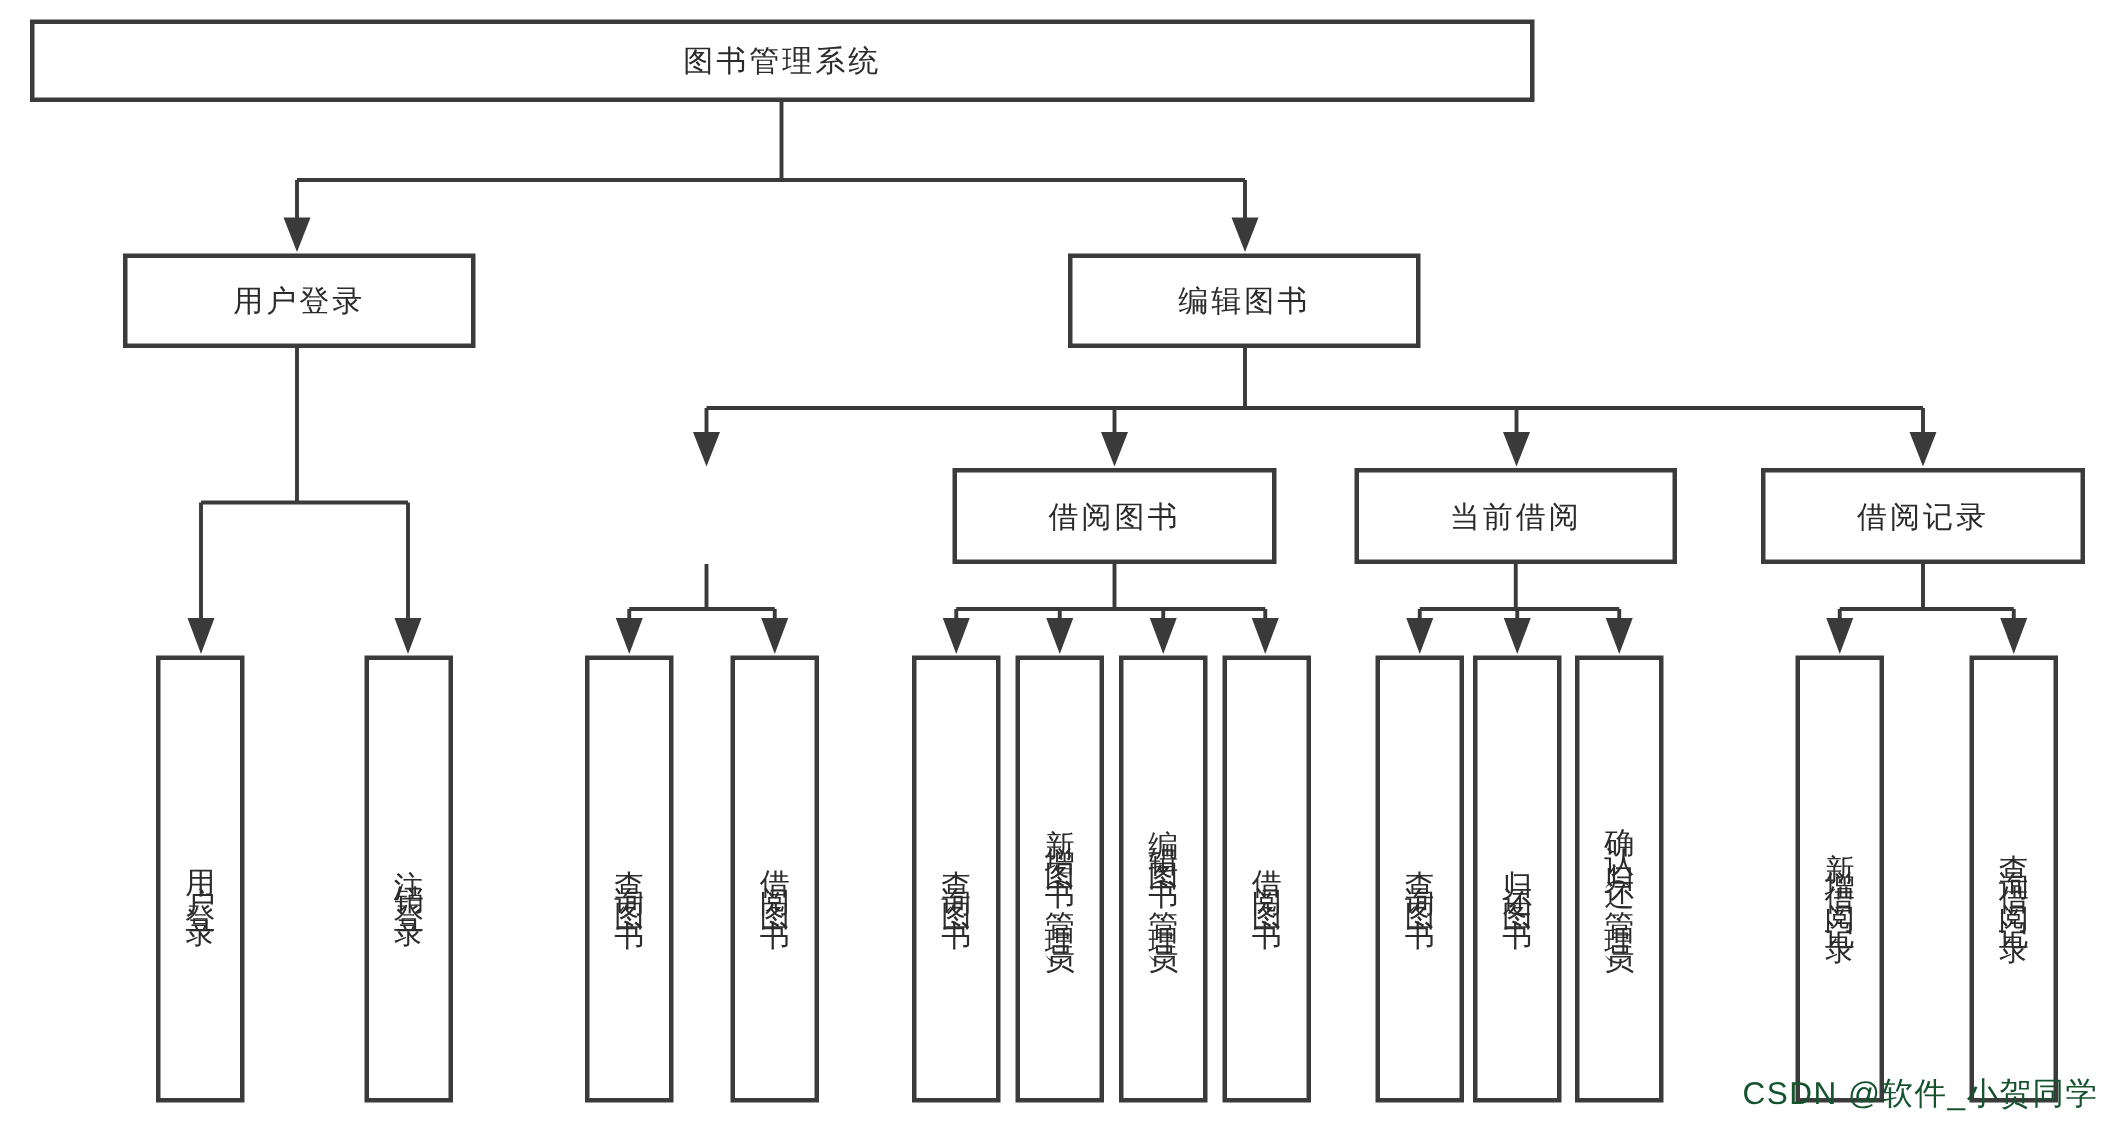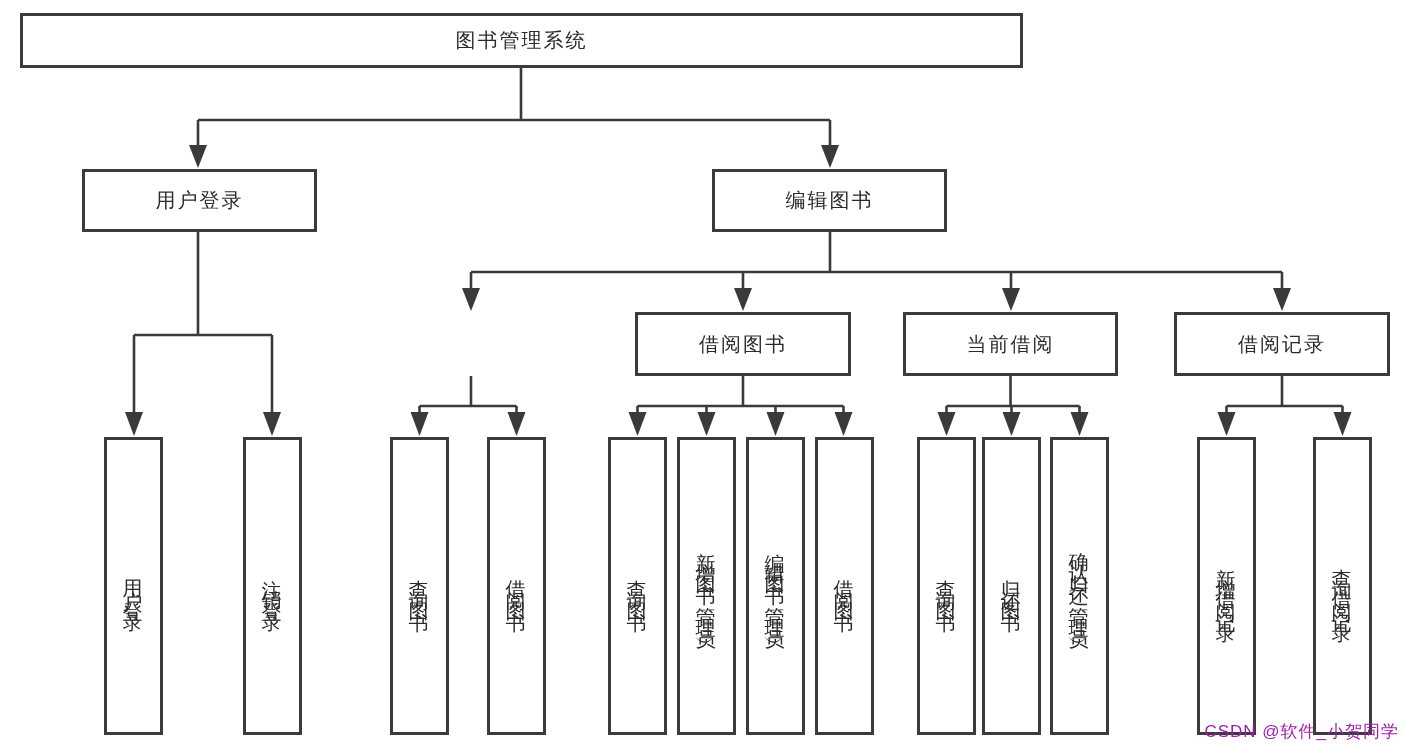--- a/index.html
+++ b/index.html
@@ -60,23 +60,23 @@
     color: #2b2b2b;
   }
   
   .mid { top: 312px; height: 64px; }
   
   .lvl2 { top: 169px; height: 63px; }
   .watermark {
     position: absolute;
     right: 6px;
     bottom: 4px;
-    font-size: 17px;
+    font-size: 21px;
     letter-spacing: 1px;
-    color: #a21caf;
+    color: #14532d;
     white-space: nowrap;
   }
 </style>
 </head>
 <body>
 
 <div class="canvas">
 
   <svg class="connectors" viewBox="0 0 1405 747" xmlns="http://www.w3.org/2000/svg">
 

